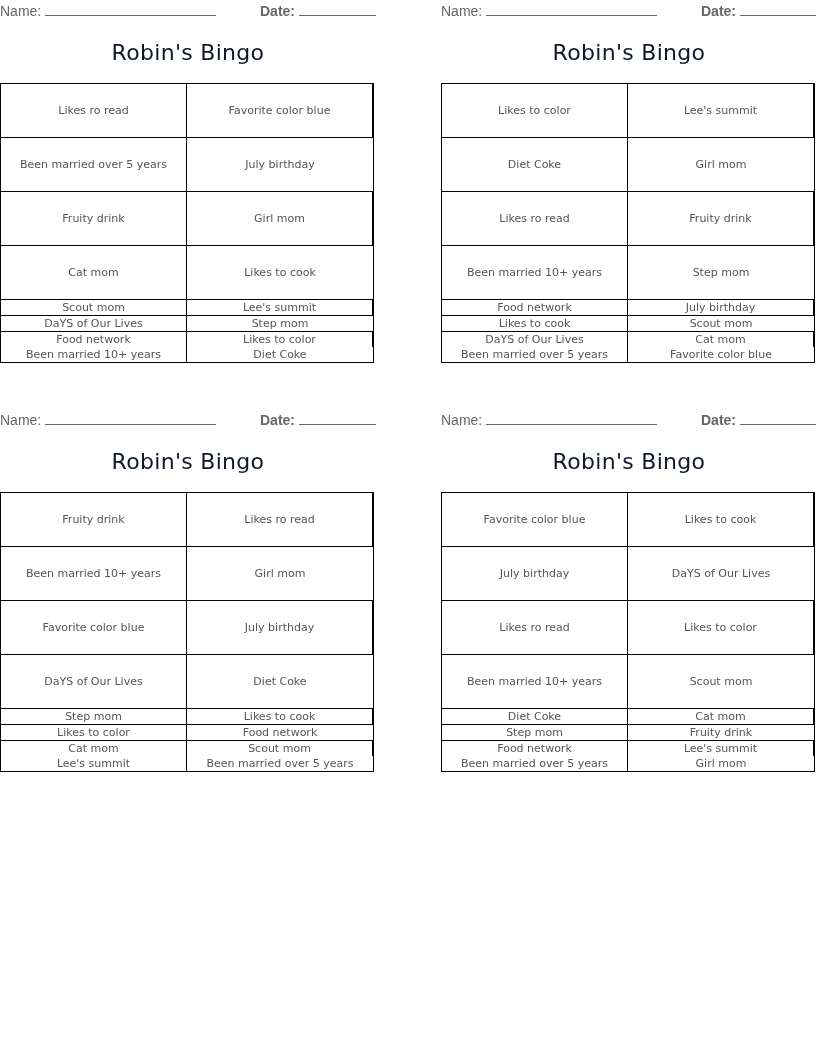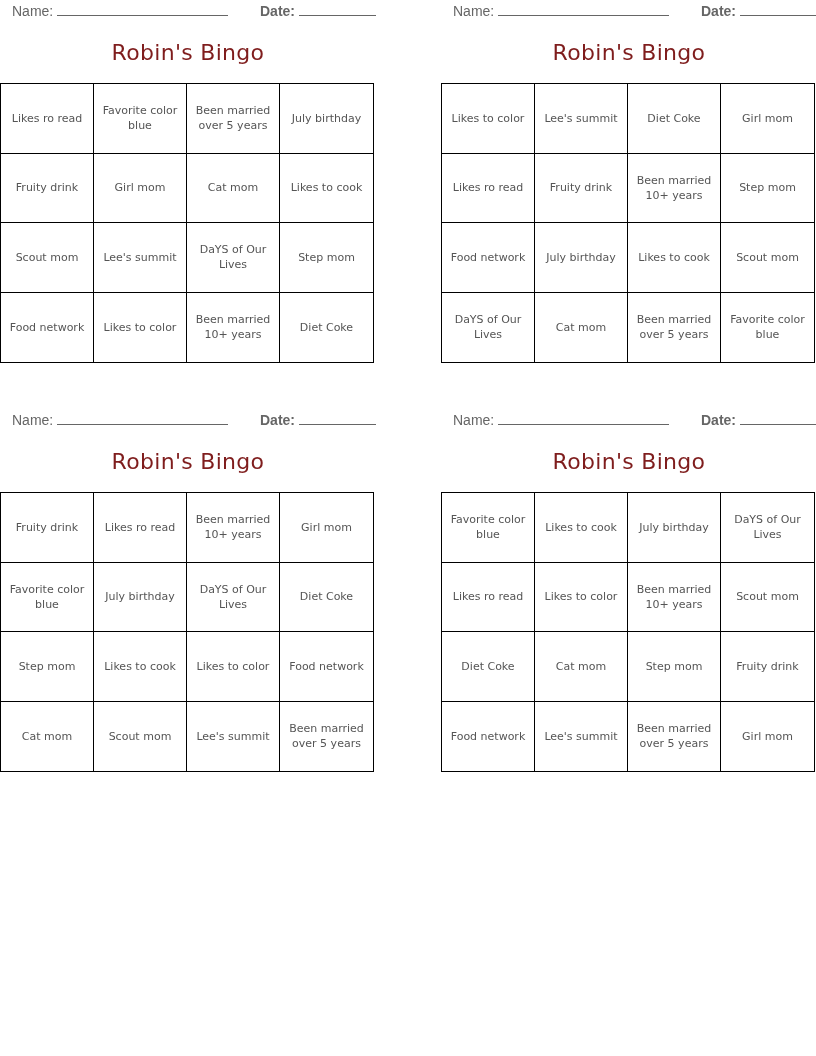--- a/index.html
+++ b/index.html
@@ -1,29 +1,29 @@
 <!DOCTYPE html>
 <html><head>
   <meta charset="utf-8">
   <style>
     html, body { margin: 0; padding: 0; background: #ffffff; }
     body { width: 816px; height: 1056px; position: relative; overflow: hidden; }
     .card { position: absolute; width: 376px; }
     .card-header { position: absolute; left: 0; top: 0; width: 376px; height: 20px;
       font-family: "Liberation Sans", sans-serif; font-size: 14px; color: #666666; }
-    .name-field { position: absolute; left: 12px; top: 3px; white-space: nowrap; }
+    .name-field { position: absolute; left: 0; top: 3px; white-space: nowrap; }
     .date-field { position: absolute; left: 260px; top: 3px; white-space: nowrap; font-weight: bold; }
     .blank { display: inline-block; border-bottom: 1px solid #666666; height: 12px; vertical-align: baseline; margin-left: 4px; }
     .name-blank { width: 171px; }
     .date-blank { width: 77px; }
     .title { position: absolute; left: 0; top: 40px; width: 376px; text-align: center;
-      font-family: "DejaVu Sans", sans-serif; font-size: 22px; color: #7f1d1d; letter-spacing: 0.3px; }
+      font-family: "DejaVu Sans", sans-serif; font-size: 22px; color: #0f172a; letter-spacing: 0.3px; }
     .grid { position: absolute; left: 0; top: 83px; width: 374px; height: 280px;
       border: 1px solid #000000; box-sizing: border-box; display: grid;
-      grid-template-columns: repeat(4, 1fr); grid-template-rows: repeat(4, 1fr); }
+      grid-template-columns: repeat(2, 1fr); grid-template-rows: repeat(4, 1fr); }
     .cell { border-right: 1px solid #000; border-bottom: 1px solid #000; display: flex;
       align-items: center; justify-content: center; text-align: center; padding: 0 2px;
       font-family: "DejaVu Sans", sans-serif; font-size: 11px; line-height: 15px; color: #555555; box-sizing: border-box; }
     .cell:nth-child(4n) { border-right: none; }
     .cell:nth-child(n+13) { border-bottom: none; }
   </style>
 </head>
 <body>
 
 <div id="cards">

